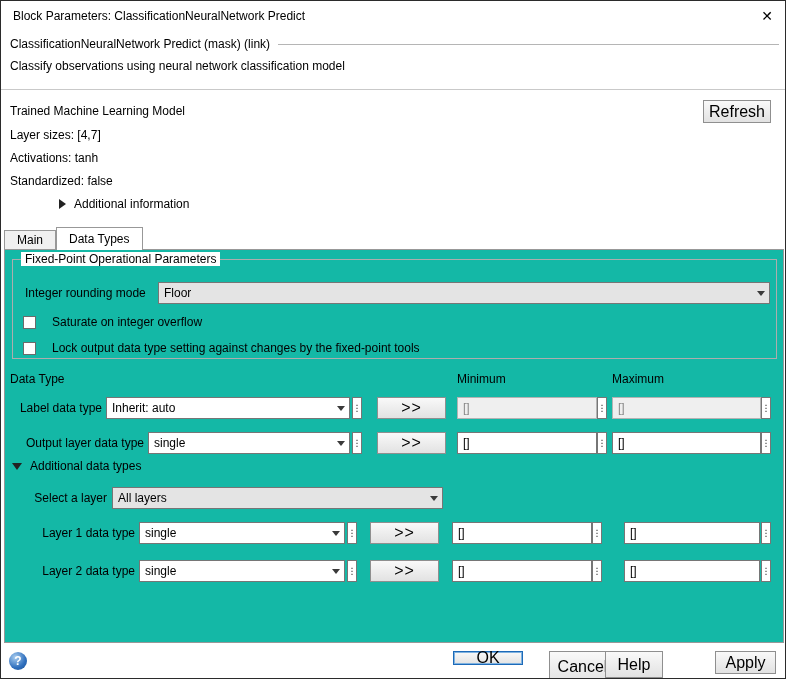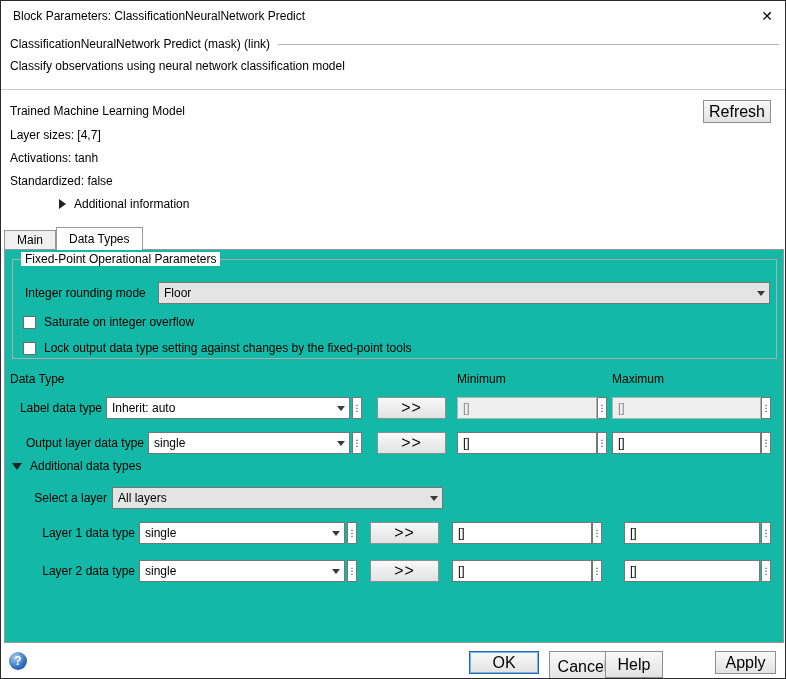--- a/index.html
+++ b/index.html
@@ -36,21 +36,21 @@
   .groupbox-title { position:absolute; top:-8px; left:8px; background:#fff; padding:0 4px; white-space:nowrap; }
   .rounding-label { position:absolute; top:26px; left:12px; }
   .rounding-combo { left:145px; top:22px; width:612px; }
 
   .combo { position:absolute; height:22px; border:1px solid #767676; background:#fff; display:flex; align-items:center; padding-left:5px; cursor:pointer; }
   .combo.gray { background:#e4e4e4; }
   .combo-text { white-space:nowrap; overflow:hidden; }
   .combo-arrow { margin-left:auto; width:17px; height:100%; flex:none; display:flex; align-items:center; justify-content:center; }
   .tri-down { width:0; height:0; border-left:4px solid transparent; border-right:4px solid transparent; border-top:5px solid #3a3a3a; }
 
-  .check-row { position:absolute; left:10px; display:flex; align-items:center; gap:8px; }
+  .check-row { position:absolute; left:10px; display:flex; align-items:center; gap:16px; }
   .cr1 { top:55px; } .cr2 { top:81px; }
   .checkbox { width:13px; height:13px; border:1px solid #6b6b6b; background:#fff; flex:none; cursor:pointer; }
 
   .col-header { position:absolute; top:122px; }
   .h-datatype { left:5px; }
   .h-min { left:452px; }
   .h-max { left:607px; }
 
   .dtrow { position:absolute; left:0; width:100%; height:22px; }
   .row-label { position:absolute; top:4px; text-align:right; white-space:nowrap; }
@@ -59,21 +59,21 @@
   .field { position:absolute; top:0; height:22px; border:1px solid #767676; background:#fff; display:flex; align-items:center; padding-left:5px; }
   .field.disabled { background:#efefef; border-color:#b3b3b3; color:#8a8a8a; }
 
   .add-types-toggle { position:absolute; top:209px; left:7px; display:flex; align-items:center; gap:8px; cursor:pointer; }
 
   .select-row { position:absolute; top:237px; left:0; width:100%; height:22px; }
 
   .help-icon { position:absolute; left:8px; top:651px; width:18px; height:18px; border-radius:50%;
     background:radial-gradient(circle at 35% 30%, #a8cdf0, #2f6fbd 60%, #184e95);
     color:#fff; font-weight:bold; display:flex; align-items:center; justify-content:center; font-size:12px; cursor:pointer; }
-  .ok-btn { position:absolute; left:468px; top:650px; width:70px; height:23px; border:1px solid #1d6ab8; box-shadow:inset 0 0 0 1px #7fb2e0; }
+  .ok-btn { position:absolute; left:452px; top:650px; width:70px; height:14px; border:1px solid #1d6ab8; box-shadow:inset 0 0 0 1px #7fb2e0; }
   .cancel-btn { position:absolute; left:548px; top:650px; width:67px; height:32px; }
   .help-btn { position:absolute; left:604px; top:650px; width:58px; height:27px; }
   .apply-btn { position:absolute; left:714px; top:650px; width:61px; height:23px; }
 </style>
 </head>
 <body>
 
 <div class="dialog">
 
   <div class="titlebar">

